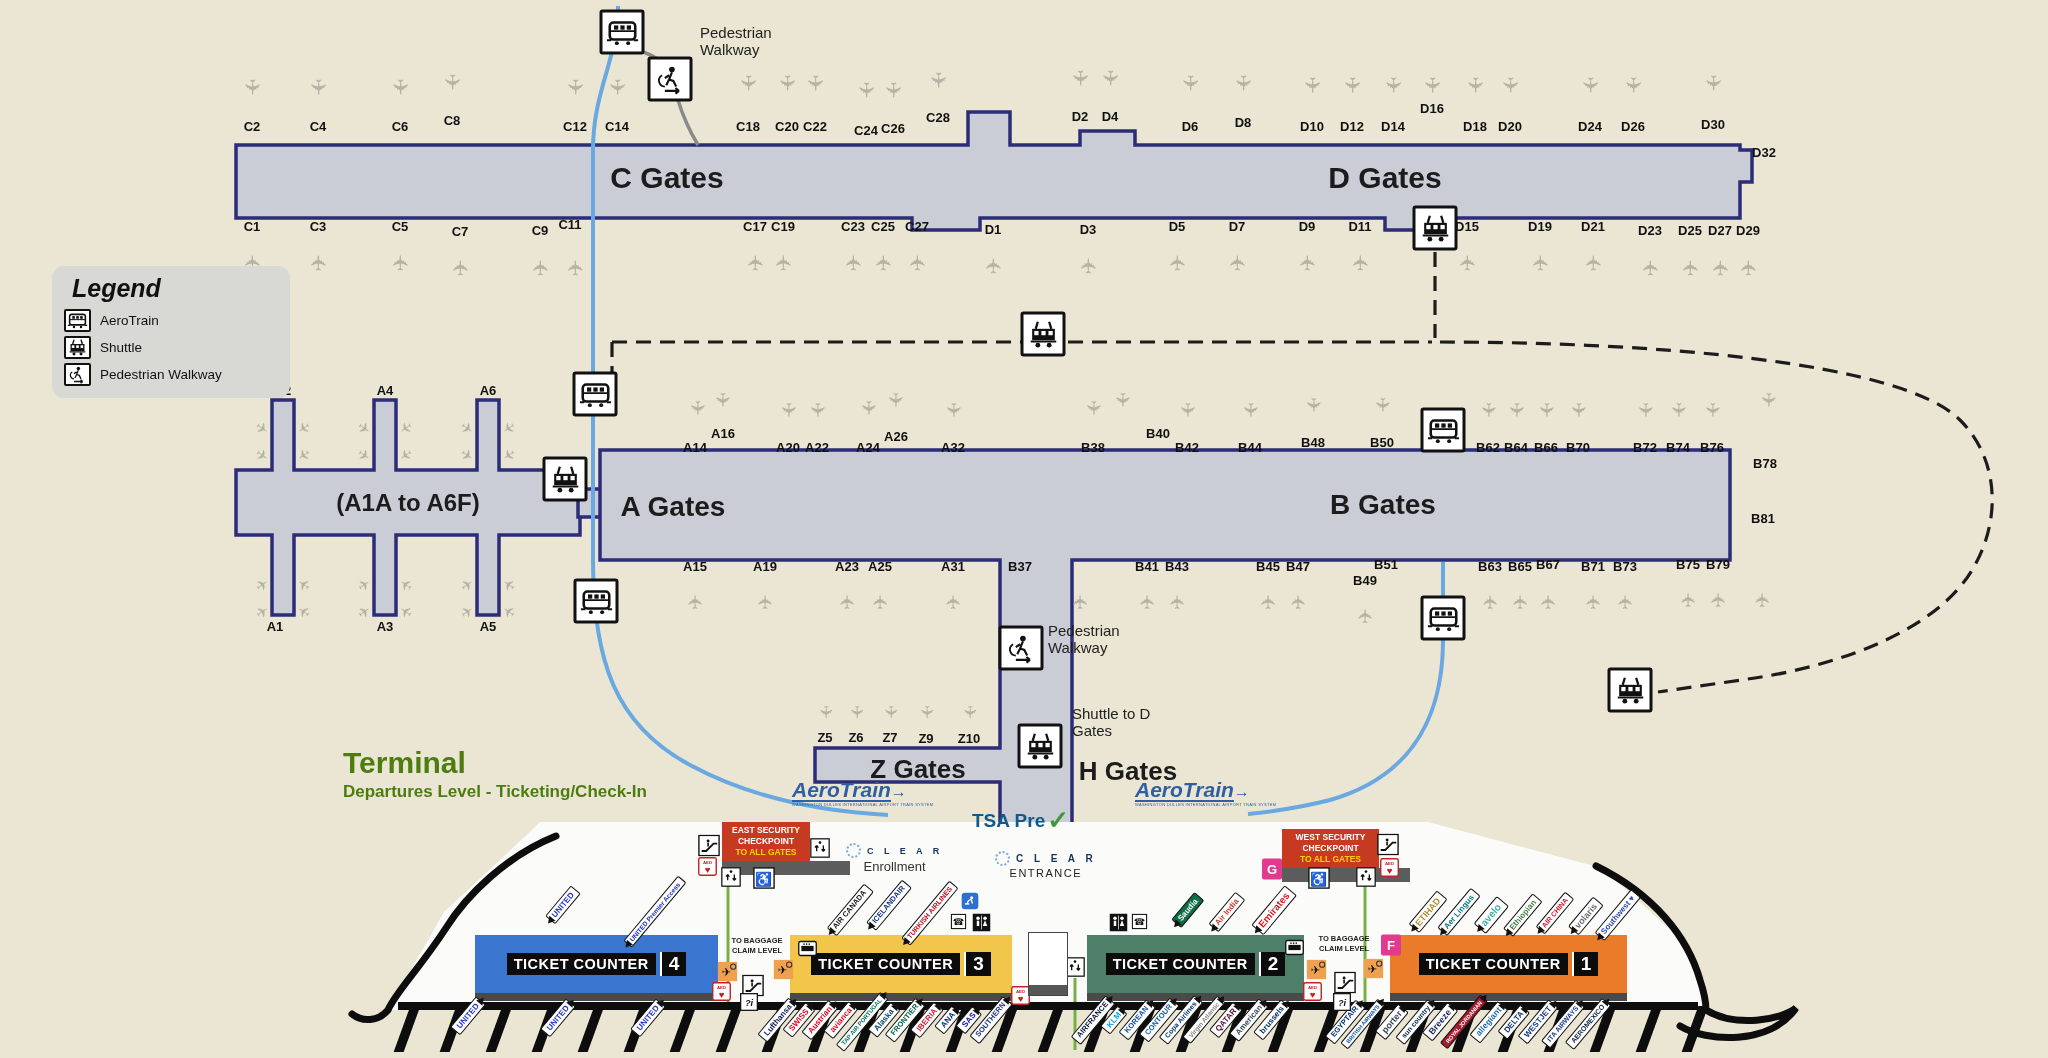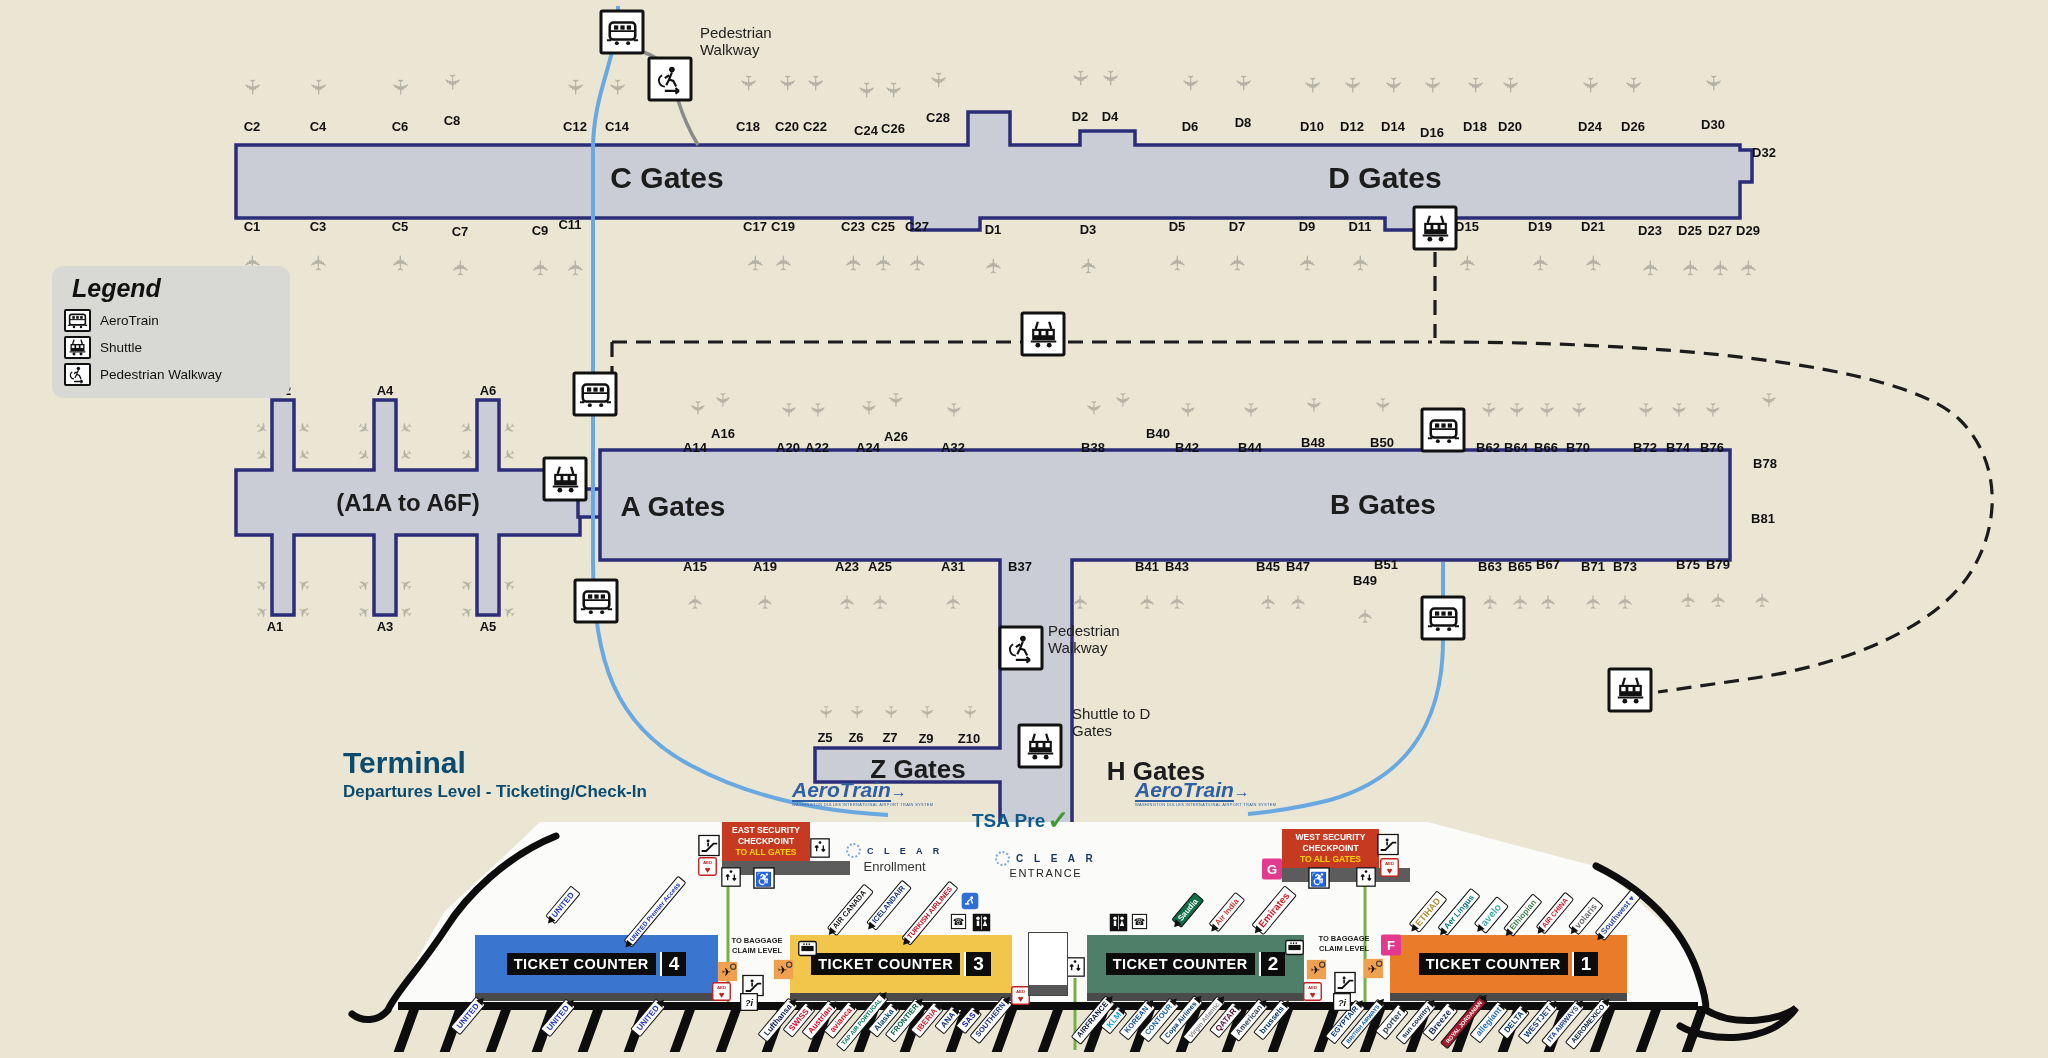--- a/index.html
+++ b/index.html
@@ -43,21 +43,21 @@
   .lsign{width:20px;height:21px;display:flex;align-items:center;justify-content:center;
          font-weight:bold;border-radius:2px;}
   .cpoint{position:absolute;}
   .cpbox{background:#c63a22;color:#fff;font-weight:bold;font-size:8.5px;text-align:center;
          padding:3px 2px;line-height:1.3;}
   .cl3{color:#ffd400;}
   .cpbar{width:128px;height:14px;background:#5c5c5c;}
   .bagsign{width:56px;font-size:7.5px;font-weight:bold;text-align:center;color:#222;line-height:1.3;}
   .tooth{position:absolute;width:10px;height:46px;background:#0d0d0d;transform:skewX(-20deg);}
   .teethbar{position:absolute;left:398px;top:1002px;width:1300px;height:8px;background:#0d0d0d;}
-  .ttl{position:absolute;left:343px;top:746px;color:#0c4a6e;}
+  .ttl{position:absolute;left:343px;top:746px;color:#4d7c0f;}
   .ttl .t1{font-size:30px;font-weight:bold;display:block;}
   .ttl .t2{font-size:17px;font-weight:bold;display:block;margin-top:2px;}
   .pwlab{position:absolute;width:100px;font-size:15px;color:#222;line-height:1.15;}
   .tsa{position:absolute;left:972px;top:810px;display:flex;align-items:flex-start;}
   .tsa .tx{font-size:19px;font-weight:bold;color:#0e5a8a;}
   .tsa .chk{font-size:26px;font-weight:bold;color:#3f9c35;margin-left:2px;line-height:.8;}
   .clearb{position:absolute;display:flex;flex-direction:column;align-items:center;}
   .clearrow{display:flex;align-items:center;gap:6px;}
   .dotc{width:15px;height:15px;border:2px dotted #7aa7d8;border-radius:50%;}
   .clearword{font-size:10px;font-weight:bold;letter-spacing:4px;color:#16325c;}
@@ -349,21 +349,21 @@
       <span class="gate ctr" style="left: 866px; top: 130px;">C24</span>
       <span class="gate ctr" style="left: 893px; top: 128px;">C26</span>
       <span class="gate ctr" style="left: 938px; top: 117px;">C28</span>
       <span class="gate ctr" style="left: 1080px; top: 116px;">D2</span>
       <span class="gate ctr" style="left: 1110px; top: 116px;">D4</span>
       <span class="gate ctr" style="left: 1190px; top: 126px;">D6</span>
       <span class="gate ctr" style="left: 1243px; top: 122px;">D8</span>
       <span class="gate ctr" style="left: 1312px; top: 126px;">D10</span>
       <span class="gate ctr" style="left: 1352px; top: 126px;">D12</span>
       <span class="gate ctr" style="left: 1393px; top: 126px;">D14</span>
-      <span class="gate ctr" style="left: 1432px; top: 132px;">D16</span>
+      <span class="gate ctr" style="left: 1432px; top: 108px;">D16</span>
       <span class="gate ctr" style="left: 1475px; top: 126px;">D18</span>
       <span class="gate ctr" style="left: 1510px; top: 126px;">D20</span>
       <span class="gate ctr" style="left: 1590px; top: 126px;">D24</span>
       <span class="gate ctr" style="left: 1633px; top: 126px;">D26</span>
       <span class="gate ctr" style="left: 1713px; top: 124px;">D30</span>
       <span class="gate ctr" style="left: 1764px; top: 152px;">D32</span>
       <span class="gate ctr" style="left: 252px; top: 226px;">C1</span>
       <span class="gate ctr" style="left: 318px; top: 226px;">C3</span>
       <span class="gate ctr" style="left: 400px; top: 226px;">C5</span>
       <span class="gate ctr" style="left: 460px; top: 231px;">C7</span>
@@ -440,21 +440,21 @@
       <span class="gate ctr" style="left: 926px; top: 738px;">Z9</span>
       <span class="gate ctr" style="left: 969px; top: 738px;">Z10</span>
     </div>
   <div class="layer">
       <span class="clab ctr" style="left: 667px; top: 178px; font-size: 30px;">C Gates</span>
       <span class="clab ctr" style="left: 1385px; top: 178px; font-size: 30px;">D Gates</span>
       <span class="clab ctr" style="left: 673px; top: 507px; font-size: 28px;">A Gates</span>
       <span class="clab ctr" style="left: 1383px; top: 505px; font-size: 28px;">B Gates</span>
       <span class="clab ctr" style="left: 408px; top: 503px; font-size: 24px;">(A1A to A6F)</span>
       <span class="clab ctr" style="left: 918px; top: 769px; font-size: 26px;">Z Gates</span>
-      <span class="clab ctr" style="left: 1128px; top: 771px; font-size: 26px; margin-left: 28px;">H Gates</span>
+      <span class="clab ctr" style="left: 1128px; top: 771px; font-size: 26px;">H Gates</span>
     </div>
   <div class="layer">
       <div class="counter" style="left: 475px; width: 243px; background: rgb(58, 118, 208);">
     <div class="clabel">
       <span class="clbl">TICKET COUNTER</span>
       <span class="cnum">4</span>
     </div>
     <div class="cbase"></div>
   </div>
       <div class="counter" style="left: 790px; width: 222px; background: rgb(242, 198, 74);">

